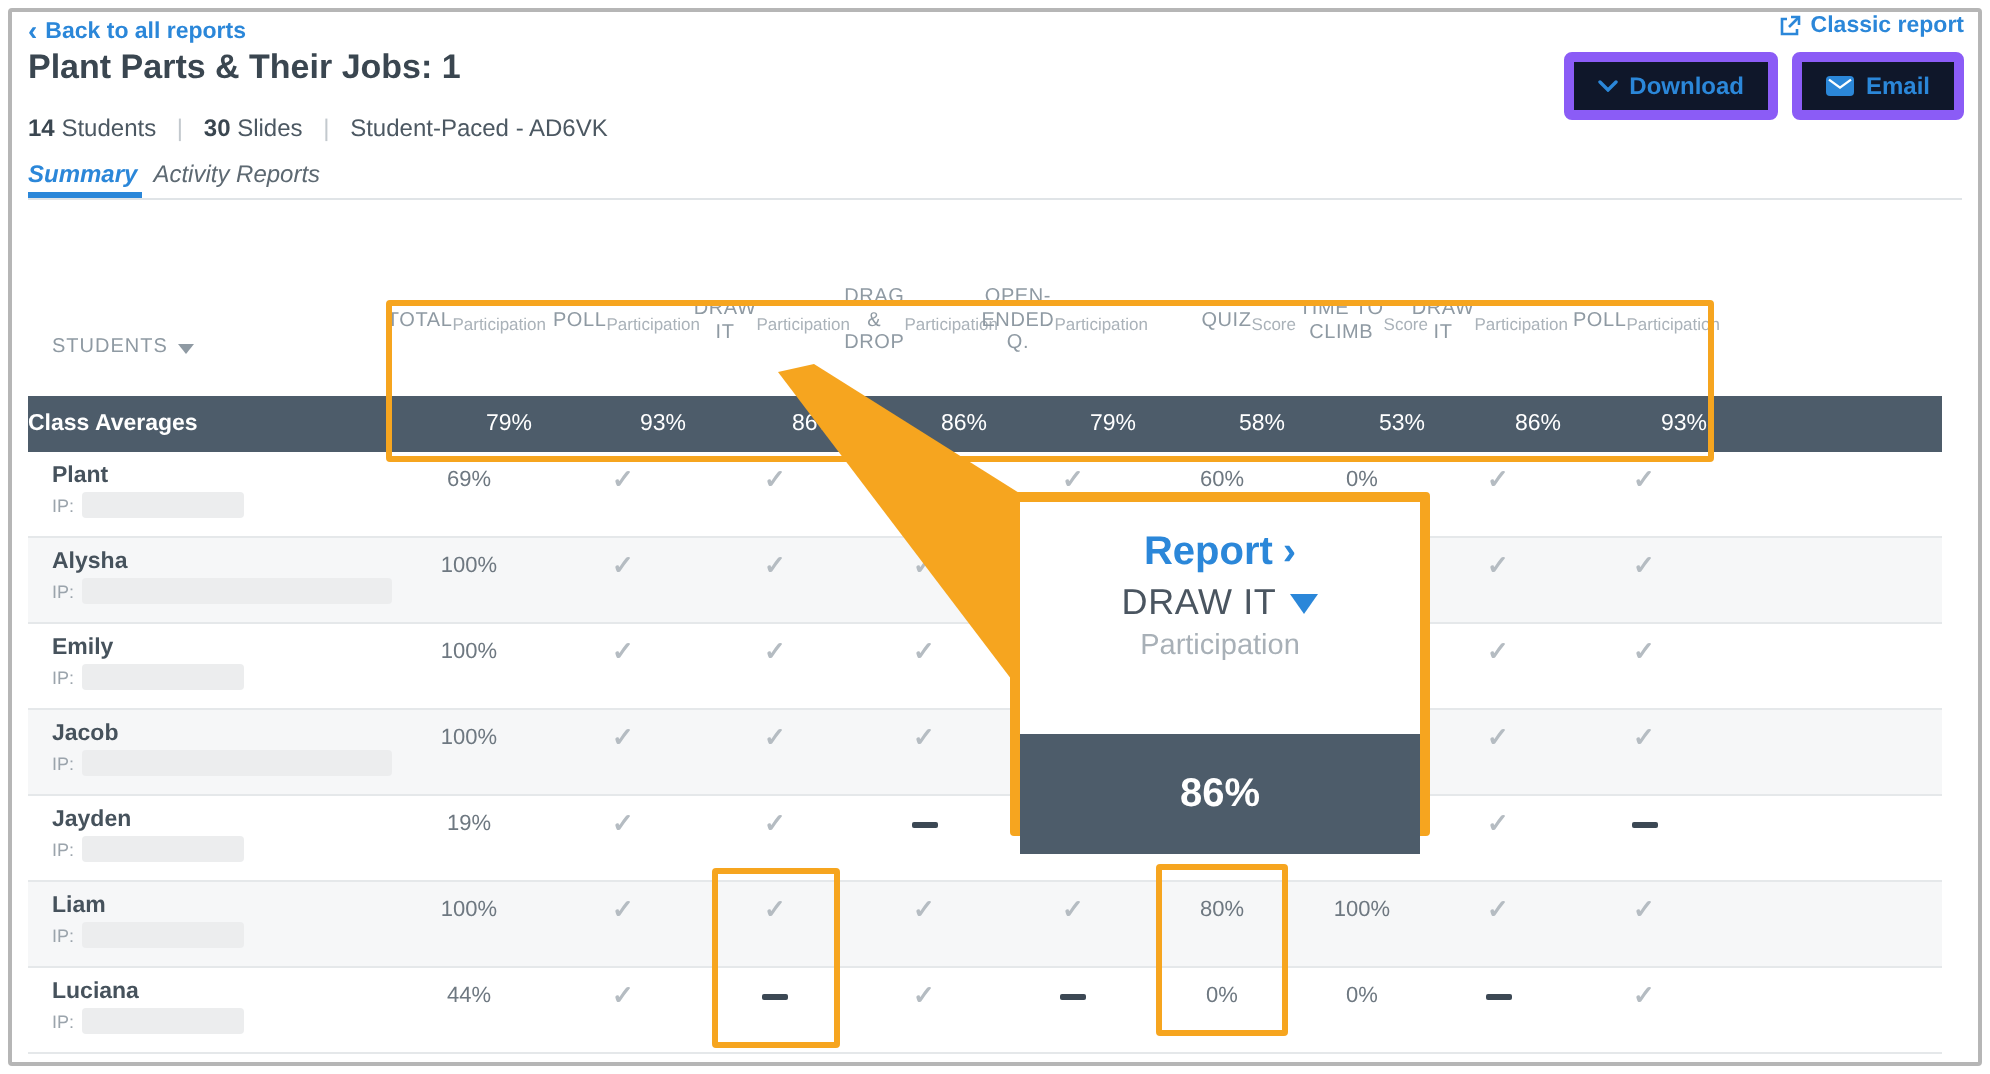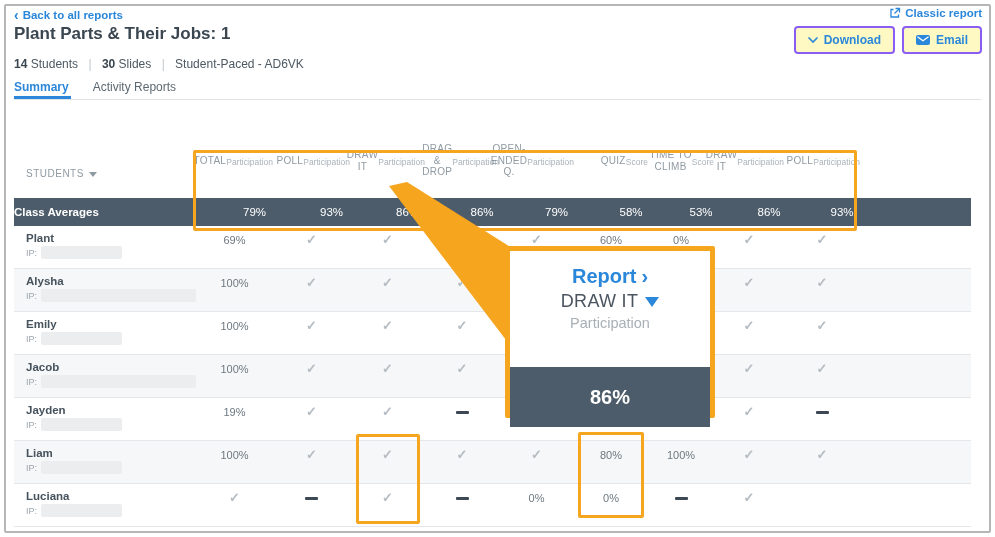--- a/index.html
+++ b/index.html
@@ -7,26 +7,26 @@
   body { font-family:"Liberation Sans", sans-serif; width:995px; height:537px; position:relative; overflow:hidden; }
   .page { position:absolute; left:0; top:0; width:995px; height:537px; background:#fff; }
   .frame { position:absolute; inset:4px; border:2px solid #b6b6b6; border-radius:2px; pointer-events:none; }
 
   
   .back-link { position:absolute; left:14px; top:7px; color:#2b87d9; font-size:11.5px; font-weight:700; cursor:pointer; }
   .back-link .chev { font-size:14px; font-weight:700; margin-right:4px; vertical-align:-1px; }
   .classic-link { position:absolute; right:13px; top:7px; color:#2b87d9; font-size:11.5px; font-weight:700; cursor:pointer; display:flex; align-items:center; gap:4px; }
   .page-title { position:absolute; left:14px; top:24px; font-size:17px; font-weight:700; color:#3a4650; }
   .btn-group { position:absolute; right:13px; top:26px; display:flex; gap:7px; }
-  .btn { display:flex; align-items:center; gap:6px; border:2px solid #8b5cf6; border-radius:4px; background:#fef9c3; color:#2b87d9; font-size:12px; font-weight:700; padding:5px 12px; cursor:pointer; font-family:inherit; }
+  .btn { display:flex; align-items:center; gap:6px; border:5px solid #8b5cf6; border-radius:4px; background:#0f172a; color:#2b87d9; font-size:12px; font-weight:700; padding:5px 12px; cursor:pointer; font-family:inherit; }
   .meta { position:absolute; left:14px; top:57px; font-size:12px; color:#4c5862; }
   .meta b { color:#3a4650; }
   .meta .sep { color:#c3c9ce; padding:0 7px; }
   .launched { position:absolute; right:13px; top:59px; font-size:12px; color:#4c5862; }
-  .tabs { position:absolute; left:14px; top:80px; display:flex; gap:24px; font-size:12px; }
+  .tabs { position:absolute; left:14px; top:80px; display:flex; gap:8px; font-size:12px;font-style:italic; }
   .tab { color:#5d6972; cursor:pointer; padding-bottom:6px; }
   .tab.active { color:#2b87d9; font-weight:700; }
   .tab-underline { position:absolute; left:14px; top:96px; width:57px; height:3px; background:#2b87d9; }
   .tabs-divider { position:absolute; left:14px; right:14px; top:99px; border-top:1px solid #e0e4e7; }
 
   
   .nptable { position:absolute; left:14px; top:130px; width:957px; }
   .trow { display:grid; grid-template-columns:182px 77px 77px 75px 74px 75px 74px 66px 70px 76px 111px; }
   .thead { height:68px; }
   .hcell { display:flex; flex-direction:row; justify-content:flex-end; align-items:center; padding-bottom:7px; cursor:pointer; }
@@ -388,20 +388,23 @@
       </div>
       <div class="trow srow">
         <div class="namecell">
           <div class="sname">Luciana</div>
           <div class="ipline">
             <span class="iplabel">IP:</span>
             <span class="ipbox"></span>
           </div>
         </div>
         <div class="vcell">
+          <span class="pct">44%</span>
+        </div>
+        <div class="vcell">
           <span class="check">✓</span>
         </div>
         <div class="vcell">
           <span class="dash"></span>
         </div>
         <div class="vcell">
           <span class="check">✓</span>
         </div>
         <div class="vcell">
           <span class="dash"></span>

